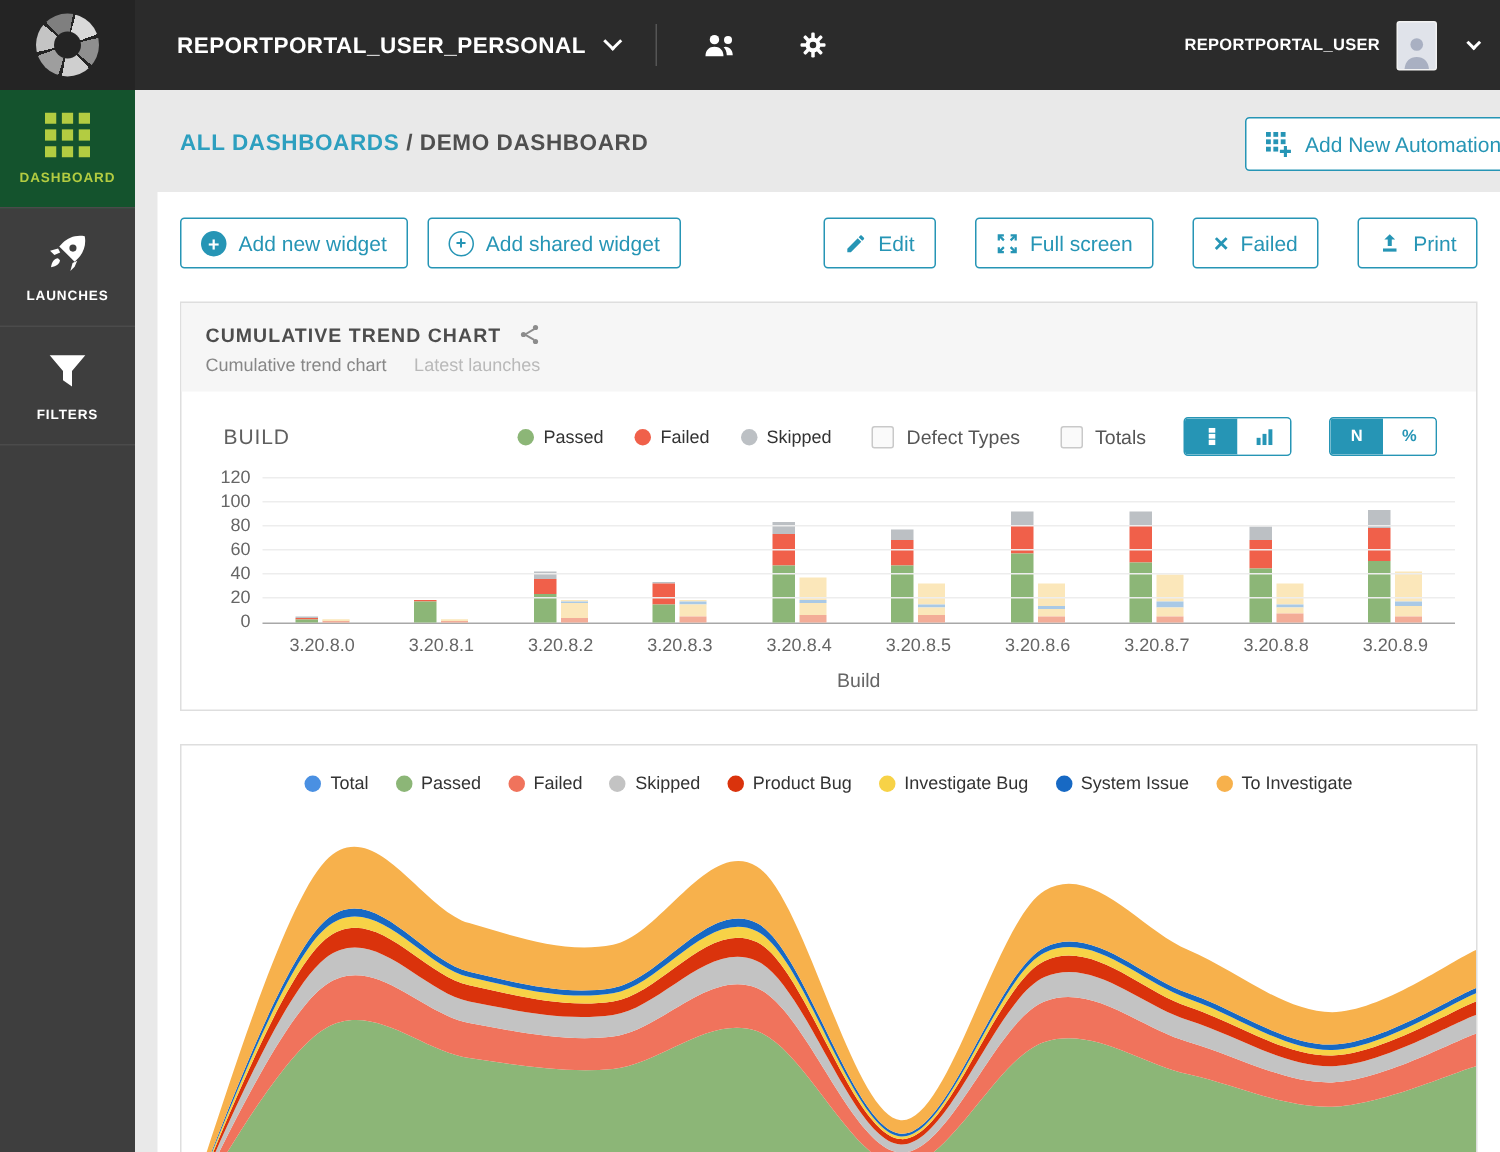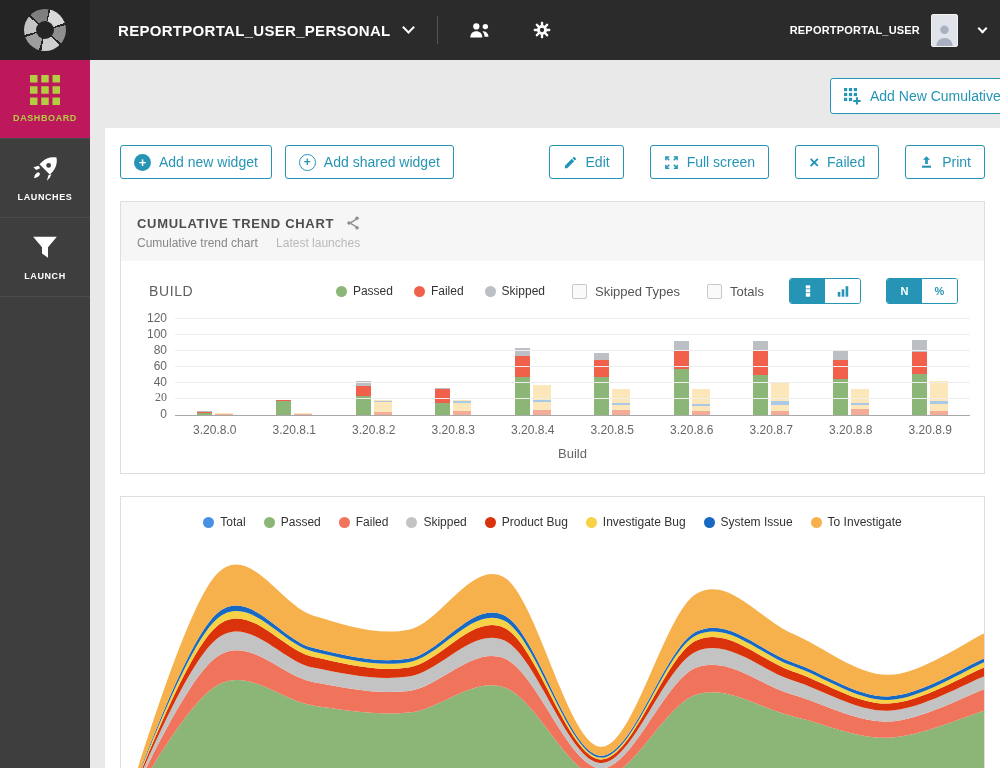--- a/index.html
+++ b/index.html
@@ -18,21 +18,21 @@
   .tb-divider{width:1px;height:28px;background:#555;margin:0 24px}
   .tb-icon{display:flex;align-items:center;justify-content:center;cursor:pointer;padding:6px}
   .tb-icon.gear{margin-left:28px}
   .user-block{margin-left:auto;display:flex;align-items:center;padding-right:14px;cursor:pointer}
   .user-name{color:#fff;font-size:11px;font-weight:bold;letter-spacing:.2px}
   .avatar{width:27px;height:33px;background:#e0e3ea;border:1px solid #f2f2f2;border-radius:2px;margin:0 11px;overflow:hidden;display:flex;align-items:flex-end;justify-content:center}
 
   
   .sidebar{position:absolute;top:60px;left:0;width:90px;bottom:0;background:#3e3e3e;z-index:10}
   .side-item{height:79px;border-bottom:1px solid #4b4b4b;display:flex;flex-direction:column;align-items:center;justify-content:center;gap:8px;color:#fff;cursor:pointer}
-  .side-item.active{background:#be185d;color:#b3cc41}
+  .side-item.active{background:#14532d;color:#b3cc41}
   .side-item svg{width:30px;height:30px}
   .side-label{font-size:9px;font-weight:bold;letter-spacing:.6px}
 
   
   .content{position:absolute;left:90px;top:60px;right:0;bottom:0;background:#e9e9e9;overflow:hidden}
   .breadcrumb{padding:27px 0 0 30px;font-size:15px;font-weight:bold;color:#4f4f4f;letter-spacing:.4px}
   .breadcrumb .link{color:#2d9fbf;cursor:pointer}
   .add-dash-btn{position:absolute;top:18px;left:740px;width:220px;height:36px;background:#fff;border:1px solid #2695b5;border-radius:3px;color:#2695b5;font-size:14px;display:flex;align-items:center;gap:9px;padding:0 13px;cursor:pointer;font-family:inherit}
 
   .sheet{position:absolute;top:68px;left:15px;right:0;bottom:-20px;background:#fff;padding:17px 15px 0 15px}
@@ -153,39 +153,44 @@
         <path d="M7 9.3l-4.3 1.2 2.3 2.3 3.1-1.4z"></path>
         <path d="M14.7 17l-1.2 4.3 2.3-2.3 1.4-3.1z"></path>
         <path d="M6.9 14.5c-1.9.2-3.3 1.8-3.7 4.8 3-.4 4.6-1.8 4.8-3.7z"></path>
       </svg>
     <span class="side-label">LAUNCHES</span>
   </div>
   <div class="side-item">
     <svg viewBox="0 0 24 24" fill="currentColor">
         <path d="M2.5 3h19l-7.1 8.4v8.3l-4.8-3.3v-5z"></path>
       </svg>
-    <span class="side-label">LAUNCH</span>
+    <span class="side-label">FILTERS</span>
   </div>
 </div>
 
 <div class="content">
+  <div class="breadcrumb">
+    <span class="link">ALL DASHBOARDS</span>
+    <span>/</span>
+    <span>DEMO DASHBOARD</span>
+  </div>
 
   <button class="add-dash-btn">
     <svg width="17" height="17" viewBox="0 0 18 18" fill="#2695b5">
         <rect x="0" y="0" width="3.4" height="3.4"></rect>
         <rect x="5.2" y="0" width="3.4" height="3.4"></rect>
         <rect x="10.4" y="0" width="3.4" height="3.4"></rect>
         <rect x="0" y="5.2" width="3.4" height="3.4"></rect>
         <rect x="5.2" y="5.2" width="3.4" height="3.4"></rect>
         <rect x="10.4" y="5.2" width="3.4" height="3.4"></rect>
         <rect x="0" y="10.4" width="3.4" height="3.4"></rect>
         <rect x="5.2" y="10.4" width="3.4" height="3.4"></rect>
         <path d="M12.6 9.8h2.2v2.8h2.8v2.2h-2.8v2.8h-2.2v-2.8H9.8v-2.2h2.8z"></path>
       </svg>
-    <span>Add New Cumulative</span>
+    <span>Add New Automation</span>
   </button>
 
   <div class="sheet">
 
     <div class="wtoolbar">
       <button class="btn">
         <span class="plus-filled">+</span>
         <span>Add new widget</span>
       </button>
       <button class="btn">
@@ -254,21 +259,21 @@
               <span class="dot" style="background: rgb(240, 96, 74);"></span>
               <span>Failed</span>
             </span>
             <span class="l-item">
               <span class="dot" style="background: rgb(188, 192, 196);"></span>
               <span>Skipped</span>
             </span>
           </div>
         <label class="cb-group">
           <span class="checkbox"></span>
-          <span>Skipped Types</span>
+          <span>Defect Types</span>
         </label>
         <label class="cb-group">
           <span class="checkbox"></span>
           <span>Totals</span>
         </label>
         <div class="toggle">
           <span class="tseg on">
             <svg viewBox="0 0 16 16" fill="currentColor">
                 <rect x="5.5" y="1.5" width="5" height="3.6"></rect>
                 <rect x="5.5" y="6" width="5" height="3.6"></rect>
@@ -286,21 +291,21 @@
         <div class="toggle">
           <span class="tseg on">N</span>
           <span class="tseg off">%</span>
         </div>
       </div>
 
       <div class="chart-area">
         <div class="plot" id="bar-plot">
             <div class="ytick" style="bottom: -6px;">0</div>
             <div class="gline" style="bottom: 16px;"></div>
-            <div class="ytick" style="bottom: 10px; font-family: Liberation Serif, serif;">20</div>
+            <div class="ytick" style="bottom: 10px;">20</div>
             <div class="gline" style="bottom: 32px;"></div>
             <div class="ytick" style="bottom: 26px;">40</div>
             <div class="gline" style="bottom: 48px;"></div>
             <div class="ytick" style="bottom: 42px;">60</div>
             <div class="gline" style="bottom: 64px;"></div>
             <div class="ytick" style="bottom: 58px;">80</div>
             <div class="gline" style="bottom: 80px;"></div>
             <div class="ytick" style="bottom: 74px;">100</div>
             <div class="gline" style="bottom: 96px;"></div>
             <div class="ytick" style="bottom: 90px;">120</div>

